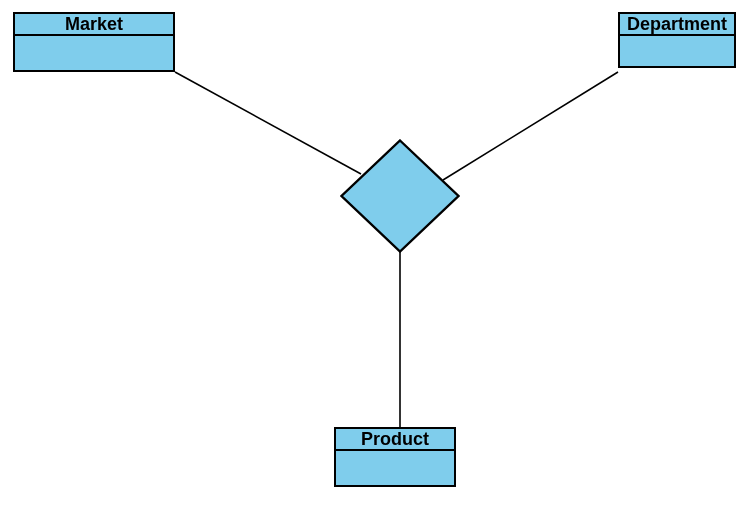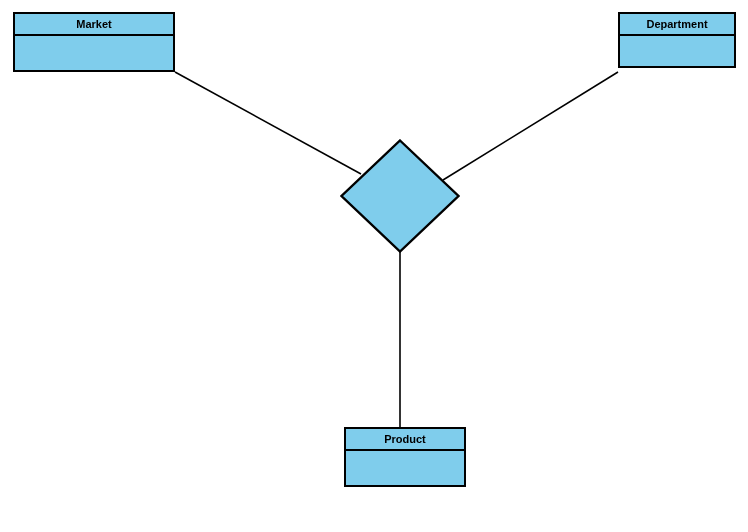--- a/index.html
+++ b/index.html
@@ -29,21 +29,21 @@
     box-sizing: border-box;
     background: #7fcdec;
     border: 2px solid #000000;
     z-index: 2;
   }
   .entity-title {
     box-sizing: border-box;
     height: 22px;
     line-height: 20px;
     text-align: center;
-    font-size: 11px;
+    font-size: 18px;
     font-weight: bold;
     color: #000000;
     border-bottom: 2px solid #000000;
     white-space: nowrap;
     overflow: hidden;
   }
   .entity-body {
     box-sizing: border-box;
     height: 34px;
   }
@@ -83,21 +83,21 @@
   <div class="entity" style="left:13px; top:12px; width:162px; height:60px;">
     <div class="entity-title">Market</div>
     <div class="entity-body"></div>
   </div>
 
   <div class="entity" style="left:618px; top:12px; width:118px; height:56px;">
     <div class="entity-title">Department</div>
     <div class="entity-body"></div>
   </div>
 
-  <div class="entity" style="left:344px; top:427px; width:122px; height:60px;">
+  <div class="entity" style="left:334px; top:427px; width:122px; height:60px;">
     <div class="entity-title">Product</div>
     <div class="entity-body"></div>
   </div>
 
   <div class="relationship" style="left:340px; top:139px; width:120px; height:114px;">
     <svg viewBox="0 0 120 114" width="120" height="114" xmlns="http://www.w3.org/2000/svg">
       <polygon points="60,1.5 118.5,57 60,112.5 1.5,57" fill="#7fcdec" stroke="#000000" stroke-width="2.4" stroke-linejoin="miter"></polygon>
     </svg>
     <div class="rel-label"></div>
   </div>

